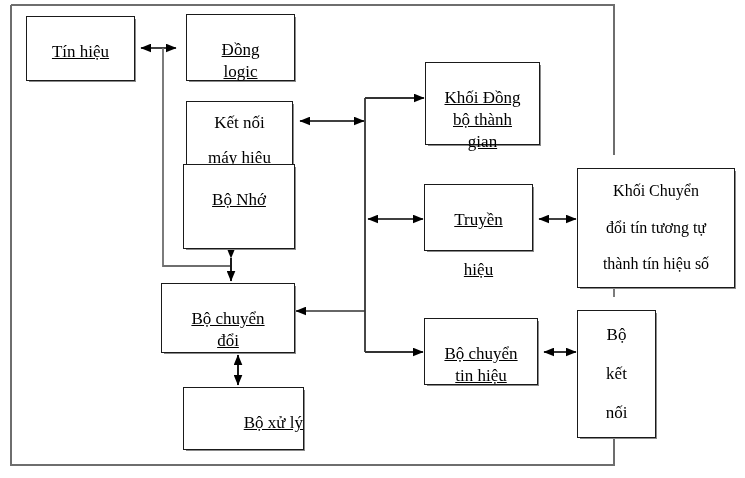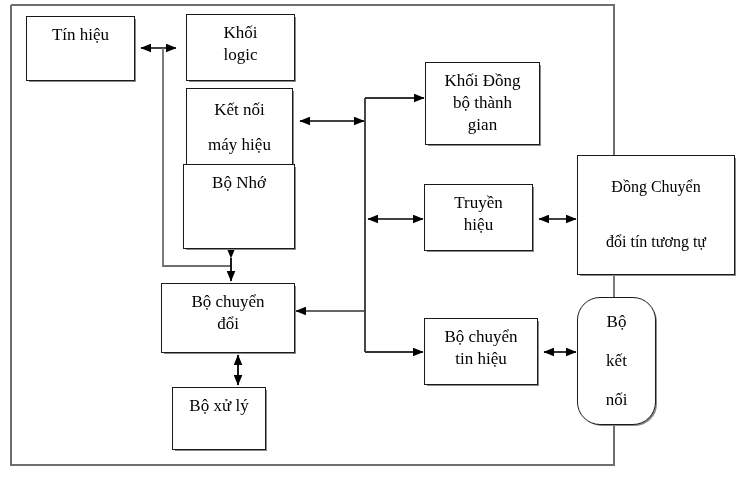--- a/index.html
+++ b/index.html
@@ -18,22 +18,22 @@
     display:flex;
     flex-direction:column;
     align-items:center;
     color:#000000;
     line-height:1.28;
     text-align:center;
     z-index:3;
   }
   .node .ln{display:block;white-space:nowrap;}
   
-  .vtop{justify-content:flex-start;padding-top:7px;}
-  .vspread{justify-content:space-around;padding-top:4px;padding-bottom:4px;}
+  .vtop{justify-content:flex-start;padding-top:24px;text-decoration:underline;}
+  .vspread{justify-content:space-around;padding-top:4px;padding-bottom:4px;margin-top:13px;}
   .fs17{font-size:17px;}
   .fs16{font-size:16px;}
   .shadow{box-shadow:2px 2px 0 -1px #8a8a8a;}
 </style>
 </head>
 <body>
 
 <div id="stage">
 
   <svg id="wires" viewBox="0 0 745 478" xmlns="http://www.w3.org/2000/svg">
@@ -109,62 +109,63 @@
     <g stroke="#6e6e6e" stroke-width="1.8" fill="none">
       <path d="M614,425 L614,465"></path>
     </g>
   </svg>
 
   <div class="node vtop fs17 shadow" style="left:26px;top:16px;width:109px;height:65px;">
     <span class="ln">Tín hiệu</span>
   </div>
 
   <div class="node vtop fs17 shadow" style="left:186px;top:14px;width:109px;height:67px;">
-    <span class="ln">Khối</span>
+    <span class="ln">Đồng</span>
     <span class="ln">logic</span>
   </div>
 
   <div class="node vspread fs17 shadow" style="left:186px;top:88px;width:107px;height:79px;">
     <span class="ln">Kết nối</span>
     <span class="ln">máy hiệu</span>
   </div>
 
   <div class="node vtop fs17 shadow" style="left:183px;top:164px;width:112px;height:85px;">
     <span class="ln">Bộ Nhớ</span>
   </div>
 
   <div class="node vtop fs17 shadow" style="left:161px;top:283px;width:134px;height:70px;">
     <span class="ln">Bộ chuyển</span>
     <span class="ln">đổi</span>
   </div>
 
-  <div class="node vtop fs17 shadow" style="left:172px;top:387px;width:94px;height:63px;">
+  <div class="node vtop fs17 shadow" style="left:183px;top:387px;width:121px;height:63px;align-items:flex-end;">
     <span class="ln">Bộ xử lý</span>
   </div>
 
   <div class="node vtop fs17 shadow" style="left:425px;top:62px;width:115px;height:83px;">
     <span class="ln">Khối Đồng</span>
     <span class="ln">bộ thành</span>
     <span class="ln">gian</span>
   </div>
 
-  <div class="node vtop fs17 shadow" style="left:424px;top:184px;width:109px;height:67px;">
+  <div class="node vtop fs17 shadow" style="left:424px;top:184px;width:109px;height:67px;gap:28px;">
     <span class="ln">Truyền</span>
     <span class="ln">hiệu</span>
   </div>
 
   <div class="node vtop fs17 shadow" style="left:424px;top:318px;width:114px;height:67px;">
     <span class="ln">Bộ chuyển</span>
     <span class="ln">tin hiệu</span>
   </div>
 
   <div class="node vspread fs16 shadow" style="left:577px;top:155px;width:158px;height:120px;">
-    <span class="ln">Đồng Chuyển</span>
+    <span class="ln">Khối Chuyển</span>
     <span class="ln">đổi tín tương tự</span>
+    <span class="ln">thành tín hiệu số</span>
   </div>
 
-  <div class="node vspread fs17 shadow" style="left:577px;top:297px;width:79px;height:128px;border-radius:23px;">
+  <div class="node vspread fs17 shadow" style="left:577px;top:297px;width:79px;height:128px;">
     <span class="ln">Bộ</span>
     <span class="ln">kết</span>
     <span class="ln">nối</span>
   </div>
 
 </div>
 
 </body></html>

